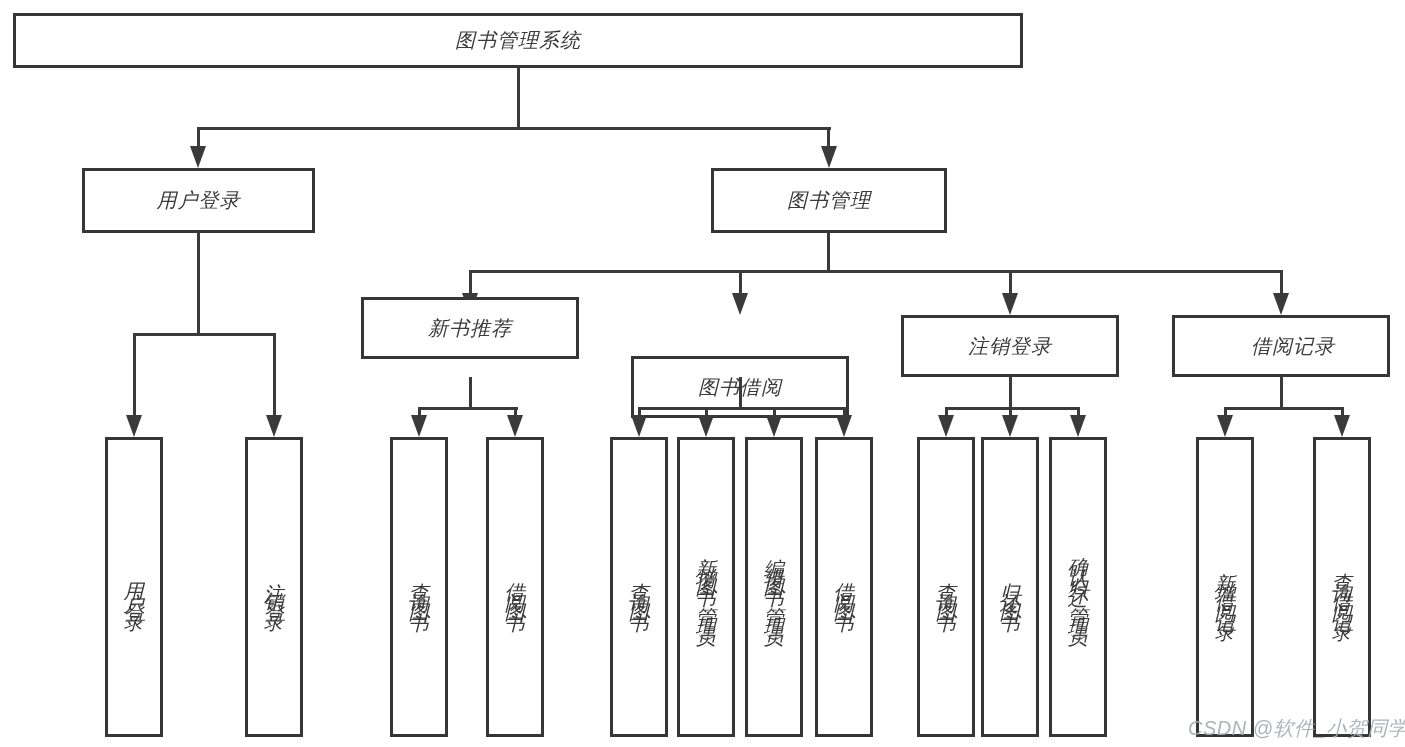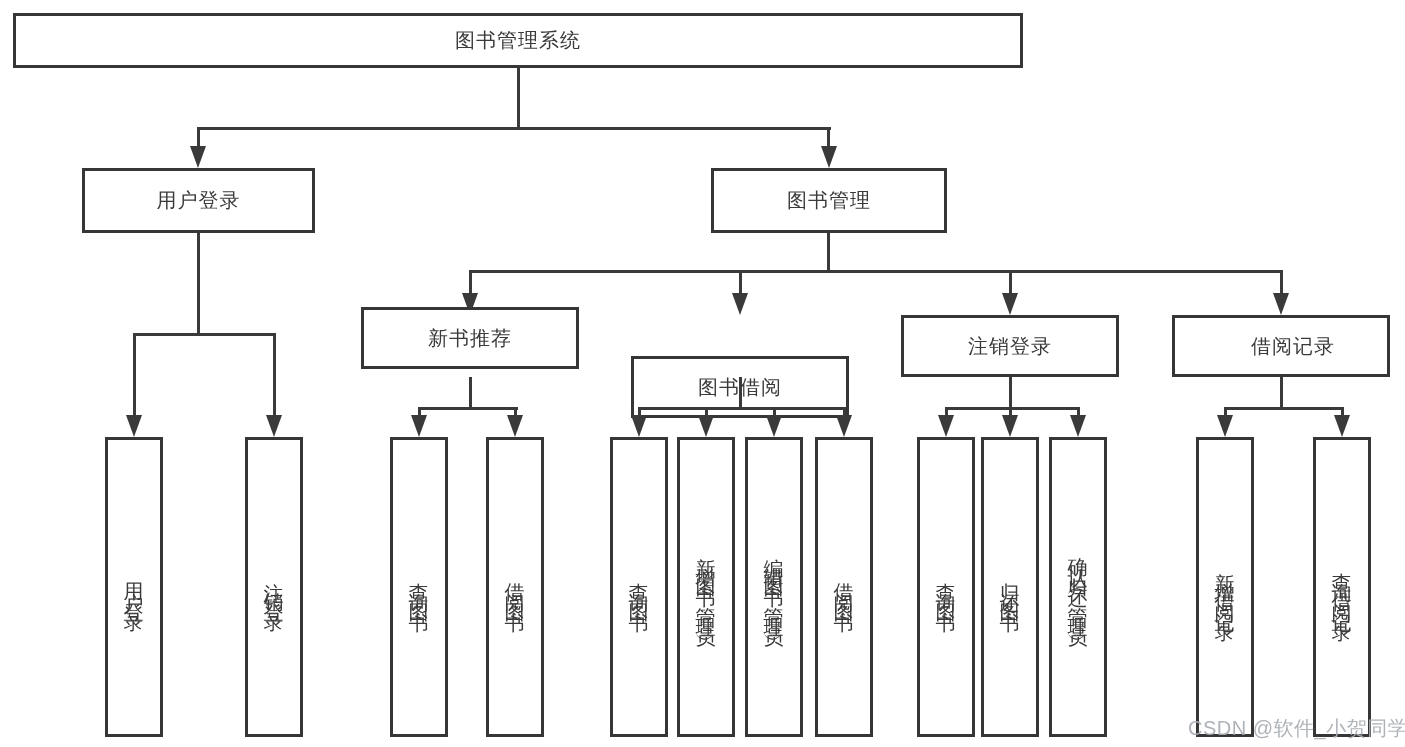--- a/index.html
+++ b/index.html
@@ -1,17 +1,17 @@
 <!DOCTYPE html>
 <html><head>
 <meta charset="utf-8">
 <style>
   html,body{margin:0;padding:0;background:#ffffff;}
   body{font-family:"Liberation Sans","DejaVu Sans",sans-serif;}
-  .canvas{position:relative;width:1405px;height:747px;background:#ffffff;overflow:hidden;}
+  .canvas{position:relative;width:1405px;height:747px;background:#ffffff;overflow:hidden;font-style:italic;}
   .box{
     position:absolute;box-sizing:border-box;background:#ffffff;
     border:3px solid #363636;color:#3a3a3a;
     display:flex;align-items:center;justify-content:center;
     font-size:20px;letter-spacing:1px;white-space:nowrap;
   }
   .vbox{
     position:absolute;box-sizing:border-box;background:#ffffff;
     border:3px solid #363636;color:#3a3a3a;
     display:flex;align-items:center;justify-content:center;
@@ -66,21 +66,21 @@
   <div class="hl" style="left:469px;top:270px;width:814px;"></div>
   <div class="vl" style="left:469px;top:270px;height:27px;"></div>
   <div class="arr" style="left:462px;top:293px;"></div>
   <div class="vl" style="left:739px;top:270px;height:27px;"></div>
   <div class="arr" style="left:732px;top:293px;"></div>
   <div class="vl" style="left:1009px;top:270px;height:27px;"></div>
   <div class="arr" style="left:1002px;top:293px;"></div>
   <div class="vl" style="left:1280px;top:270px;height:27px;"></div>
   <div class="arr" style="left:1273px;top:293px;"></div>
 
-  <div class="box" style="left:361px;top:307px;width:218px;height:62px;">
+  <div class="box" style="left:361px;top:297px;width:218px;height:62px;">
     <span>新书推荐</span>
   </div>
   <div class="box" style="left:631px;top:315px;width:218px;height:62px;margin-top:41px;">
     <span>图书借阅</span>
   </div>
   <div class="box" style="left:901px;top:315px;width:218px;height:62px;">
     <span>注销登录</span>
   </div>
   <div class="box" style="left:1172px;top:315px;width:218px;height:62px;padding-left:24px;">
     <span>借阅记录</span>

